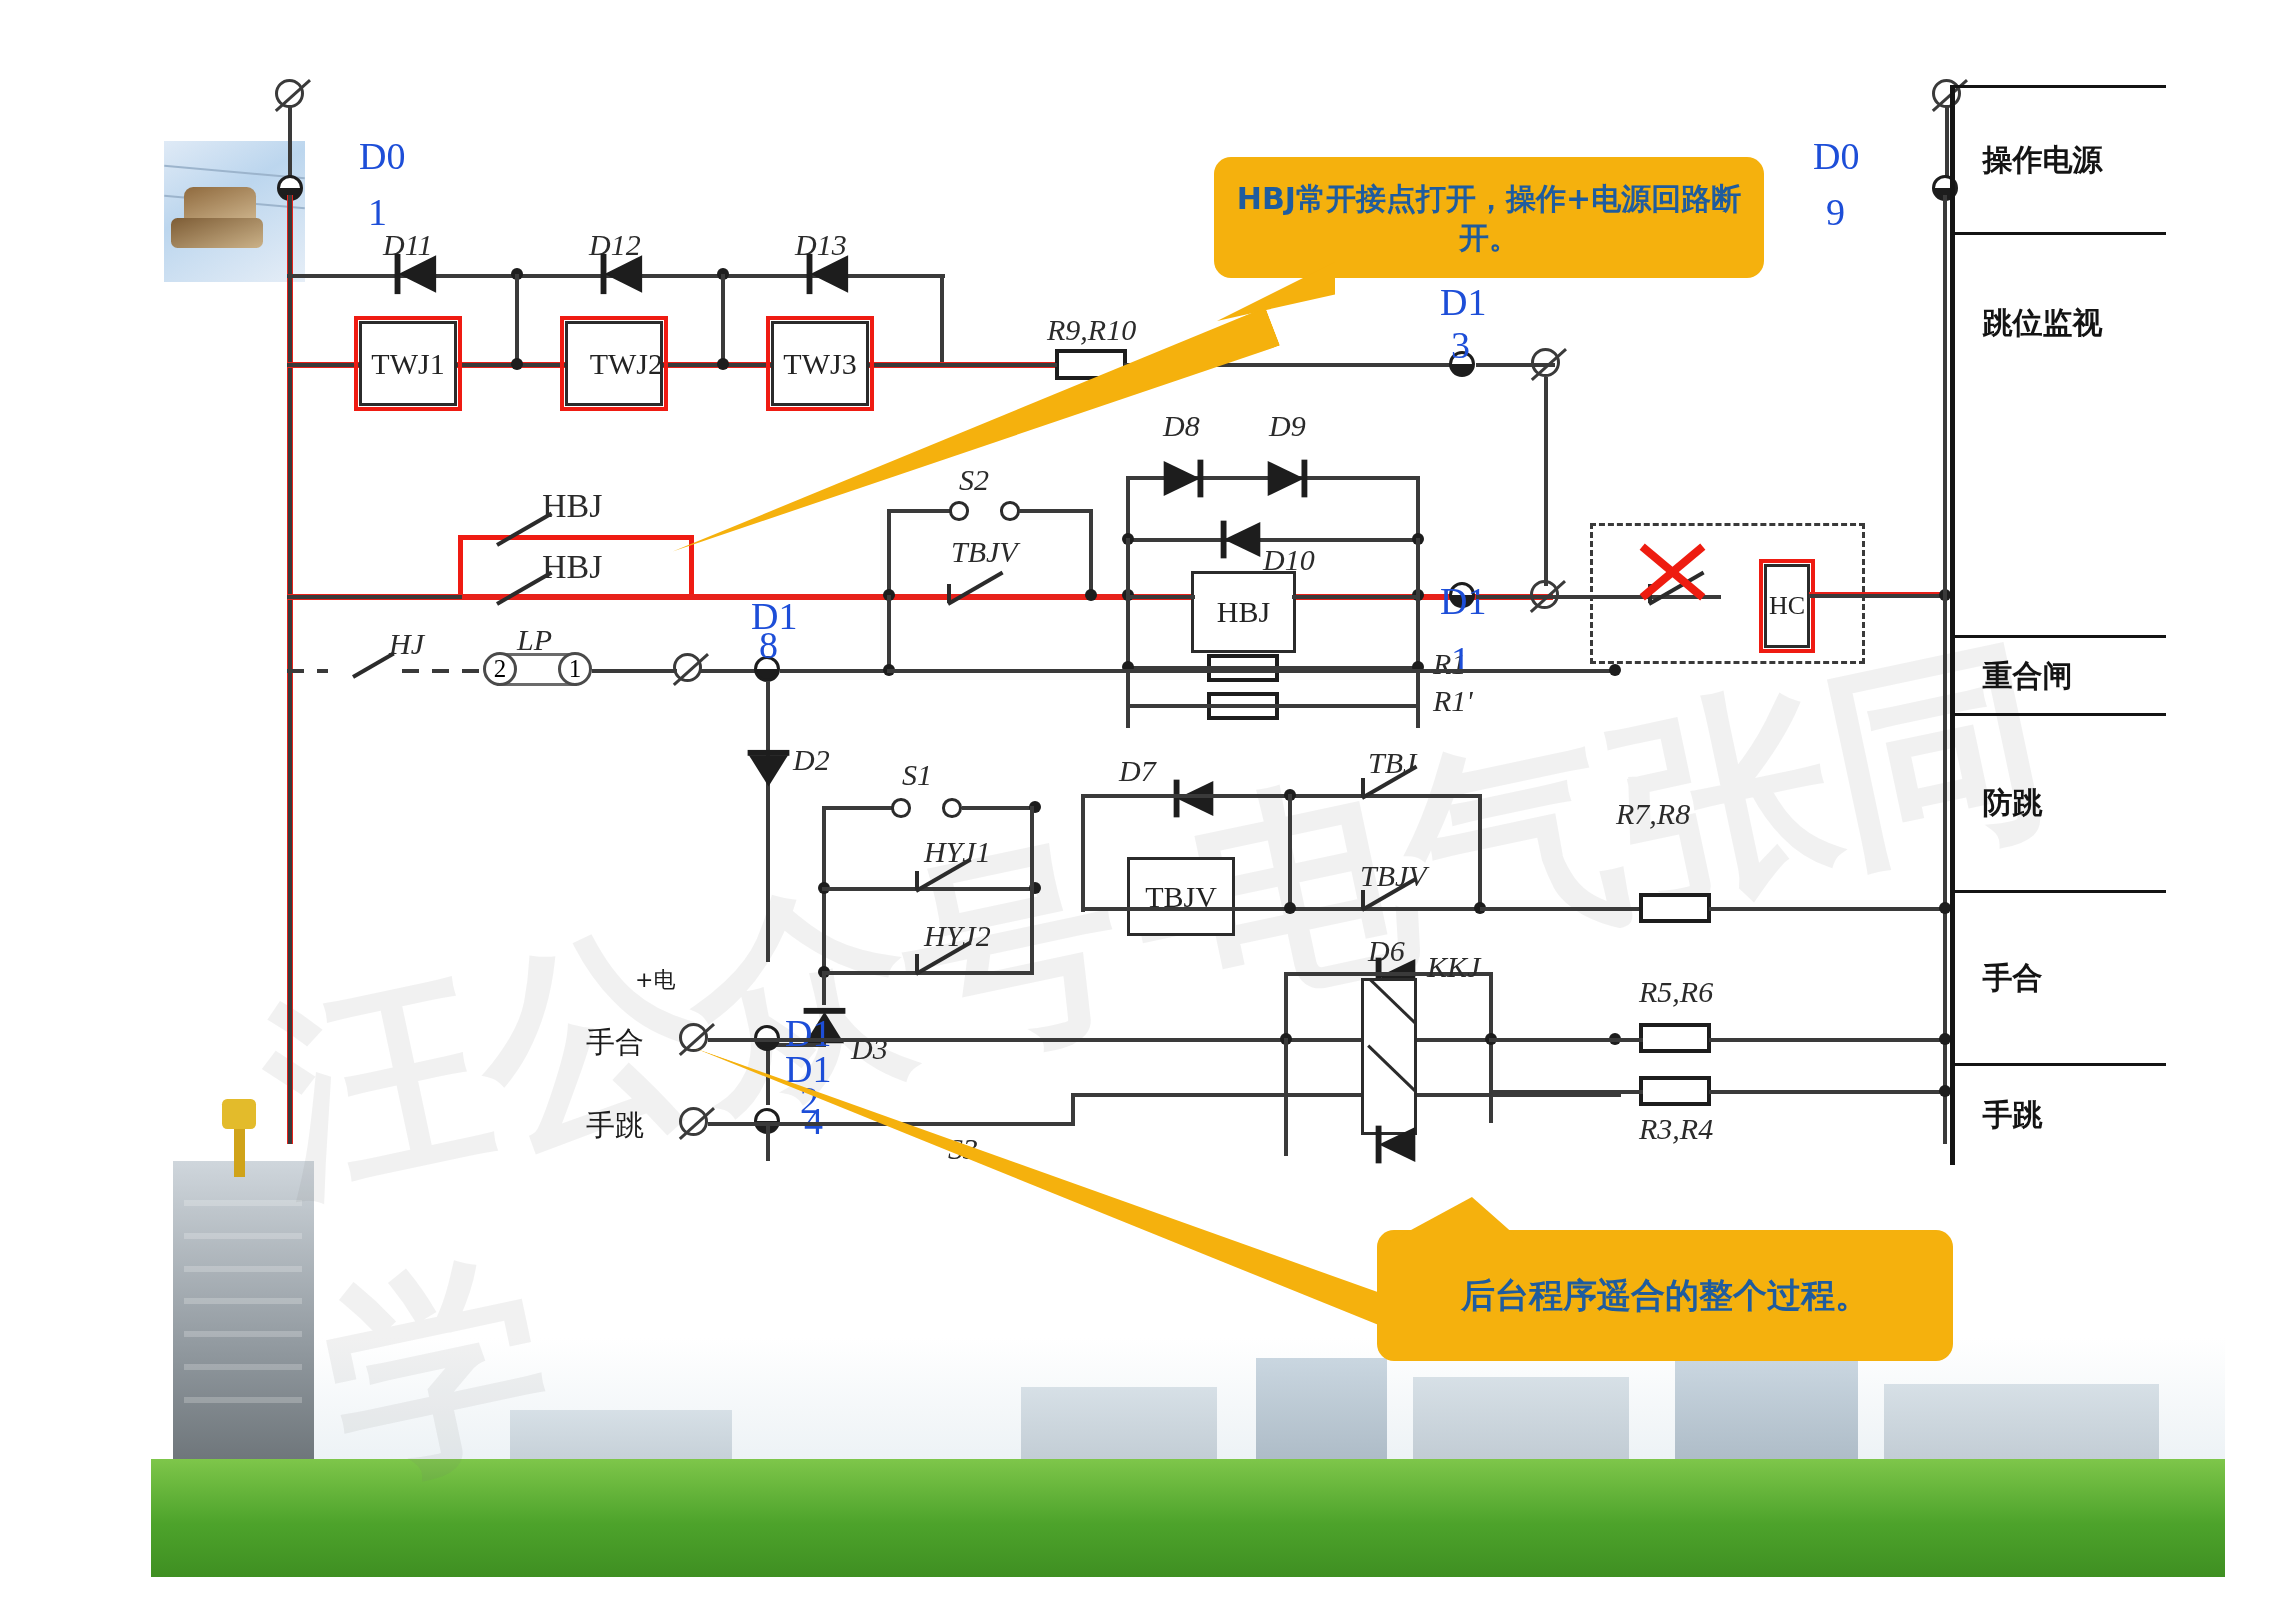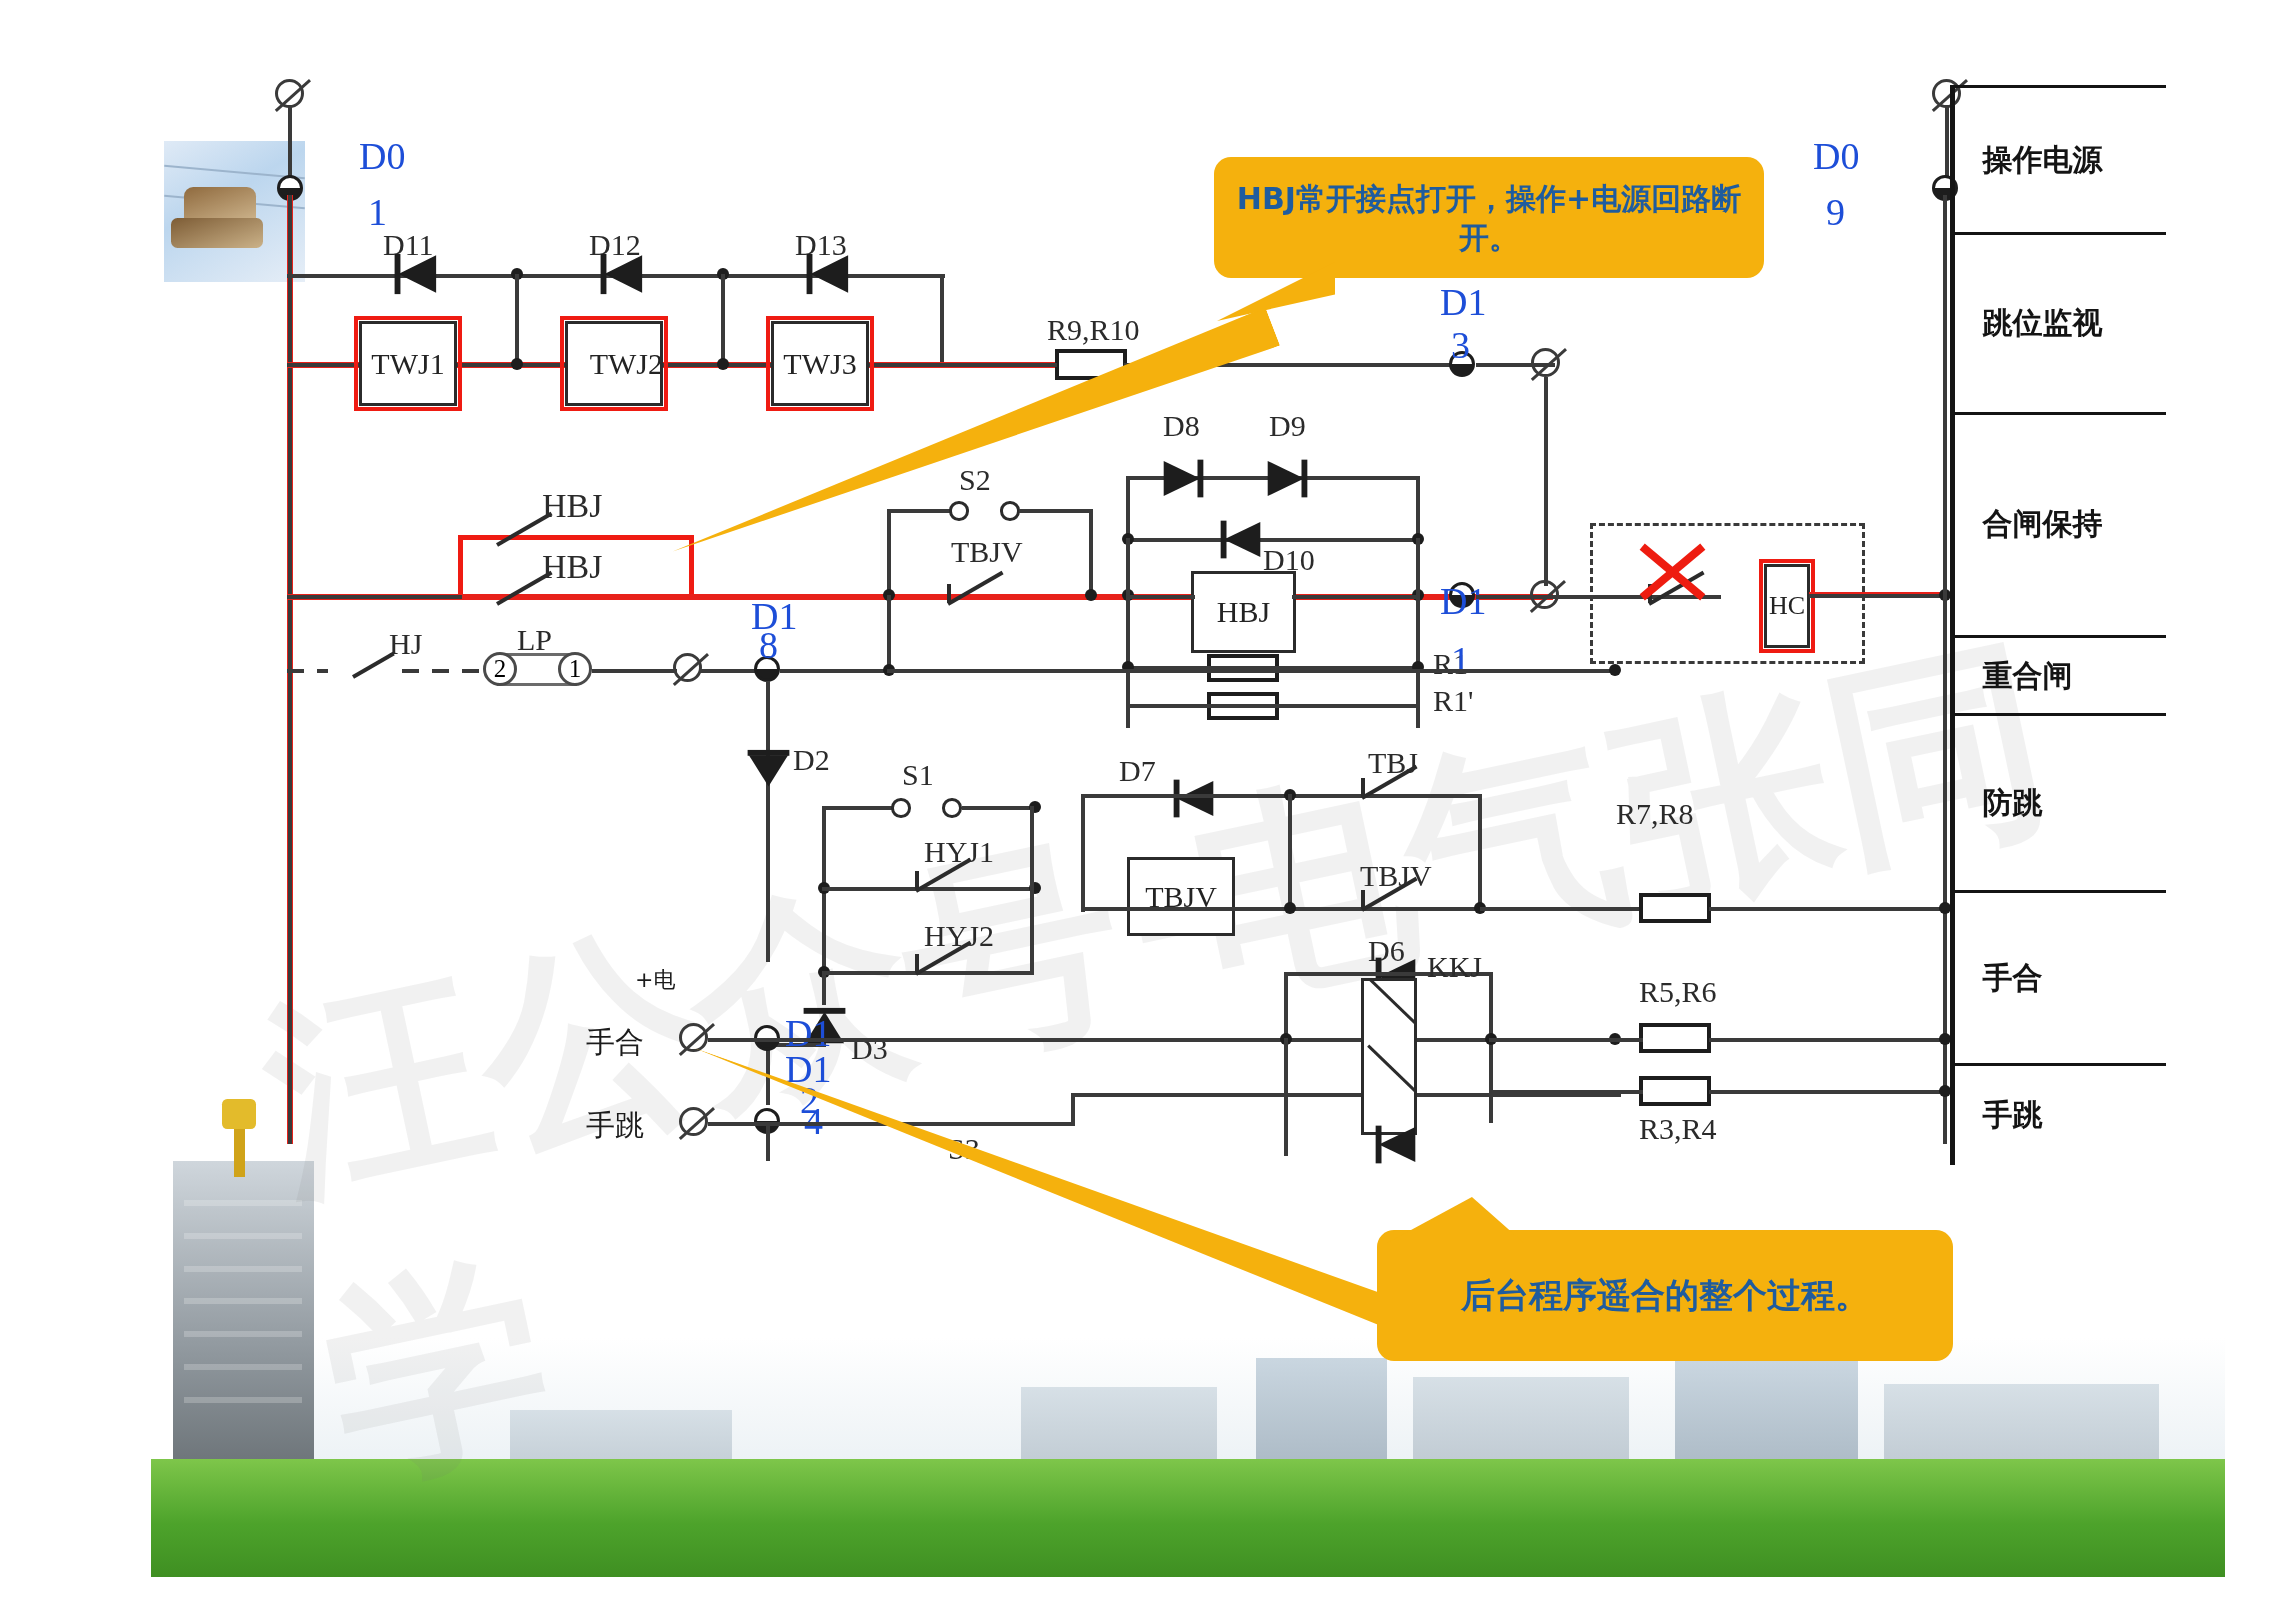--- a/index.html
+++ b/index.html
@@ -11,21 +11,21 @@
   
   .wire{position:absolute;background:#3a3a3a;}
   .wire.h{height:3.9px;}
   .wire.v{width:3.9px;}
   .rwire{position:absolute;background:#e8211a;}
   .rwire.h{height:5.9px;}
   .rwire.v{width:5.9px;}
   .node{position:absolute;width:11.8px;height:11.8px;border-radius:50%;background:#1d1d1d;}
   .lbl{position:absolute;color:#2b2b2b;white-space:nowrap;font-family:"Liberation Serif","DejaVu Serif",serif;}
   .lbl.big{font-size:34px;}
-  .lbl.mid{font-size:30px;}
+  .lbl.mid{font-size:30px;font-style:italic;}
   .lbl.cn{font-family:"DejaVu Sans",sans-serif;font-size:29px;color:#1b1b1b;}
   .lbl.term{font-family:"Liberation Serif","DejaVu Serif",serif;font-size:38px;color:#1d4ed8;}
 
   
   .box{position:absolute;background:#fff;border:3.3px solid #2b2b2b;box-sizing:border-box;
        display:flex;align-items:center;justify-content:center;
        font-family:"Liberation Serif","DejaVu Serif",serif;color:#232323;}
   .box.redged{border:0;}
   .box.redged:before{content:"";position:absolute;left:-5.2px;top:-5.2px;right:-5.2px;bottom:-5.2px;
                      border:4.6px solid #ef1b12;pointer-events:none;}
@@ -456,23 +456,20 @@
       <rect x="21" y="4" width="9" height="58" fill="#1d1d1d"></rect>
   </svg>
 
   <div id="legend" style="left:1950px;top:85px;width:216px;height:1080px;">
     <div class="lrow" style="top:0px;height:147px;">
       <span>操作电源</span>
       </div>
     <div class="lrow" style="top:147px;height:180px;text-align:right;">
       <span>跳位监视</span>
       </div>
-    <div class="lrow" style="top:327px;height:222px;">
-      <span>合闸保持</span>
-      </div>
     <div class="lrow" style="top:550px;height:79px;">
       <span>重合闸</span>
       </div>
     <div class="lrow" style="top:628px;height:177px;">
       <span>防跳</span>
       </div>
     <div class="lrow" style="top:805px;height:173px;">
       <span>手合</span>
       </div>
     <div class="lrow" style="top:978px;height:101px;">

